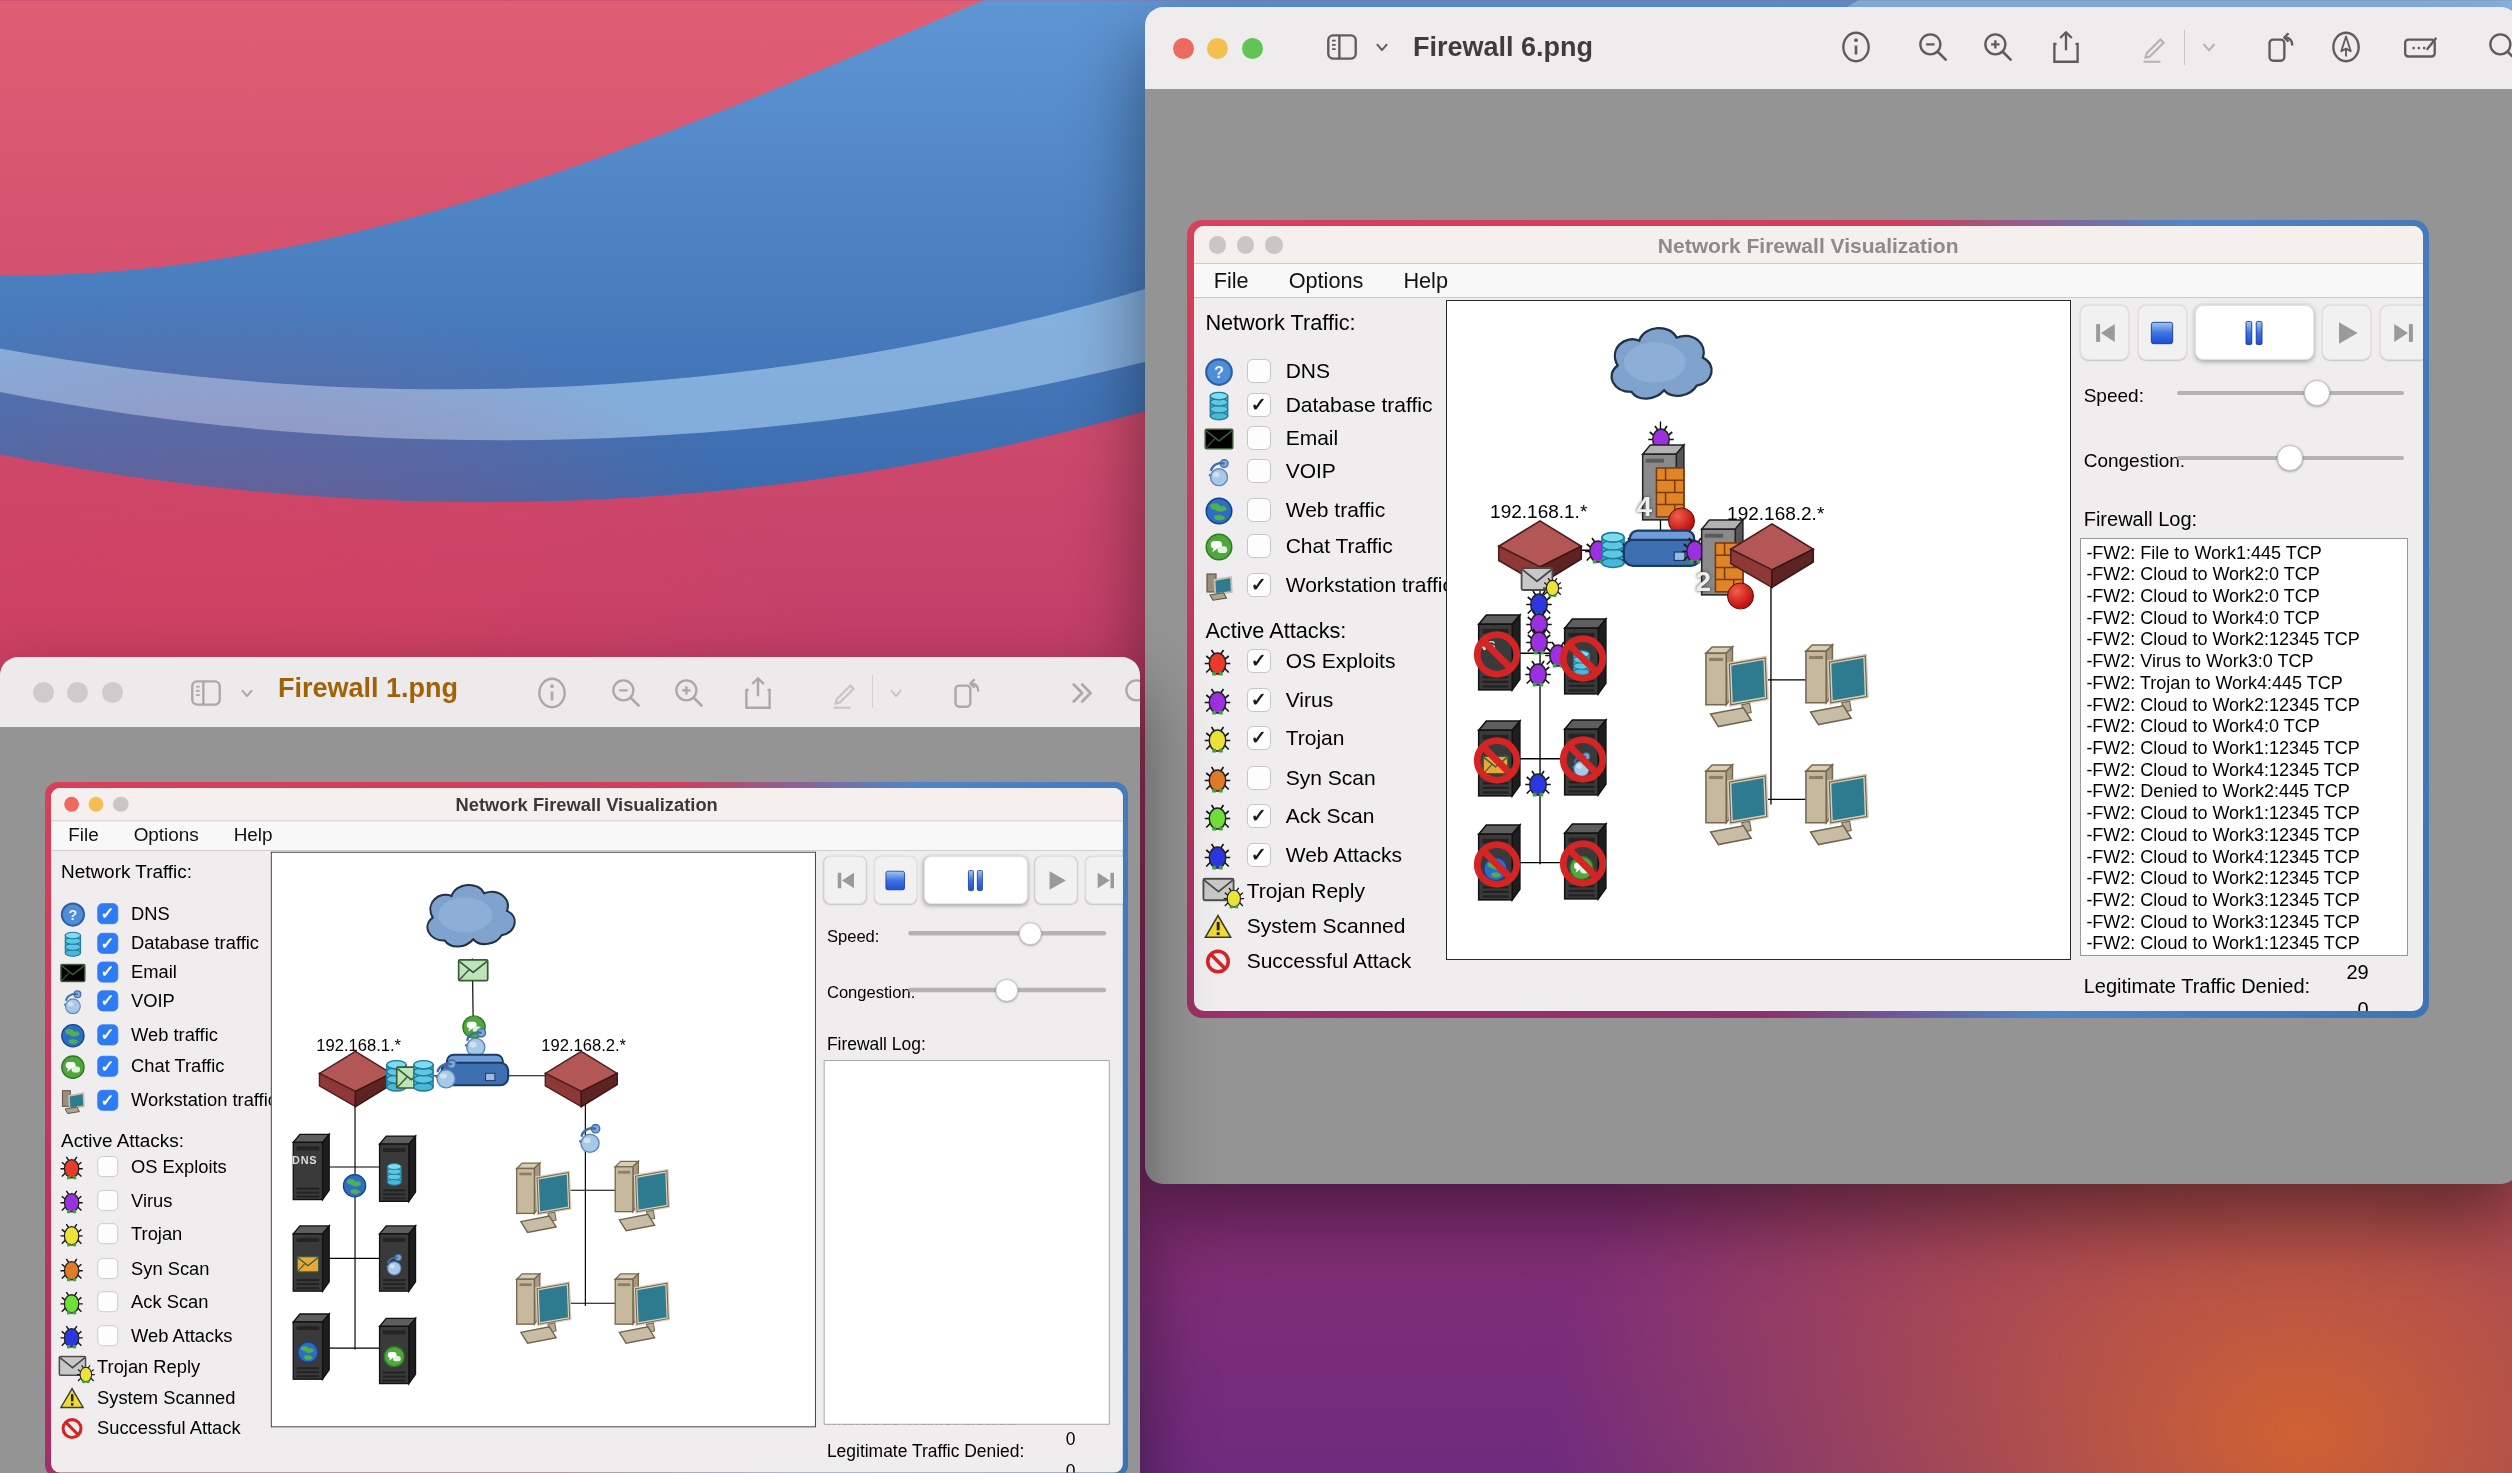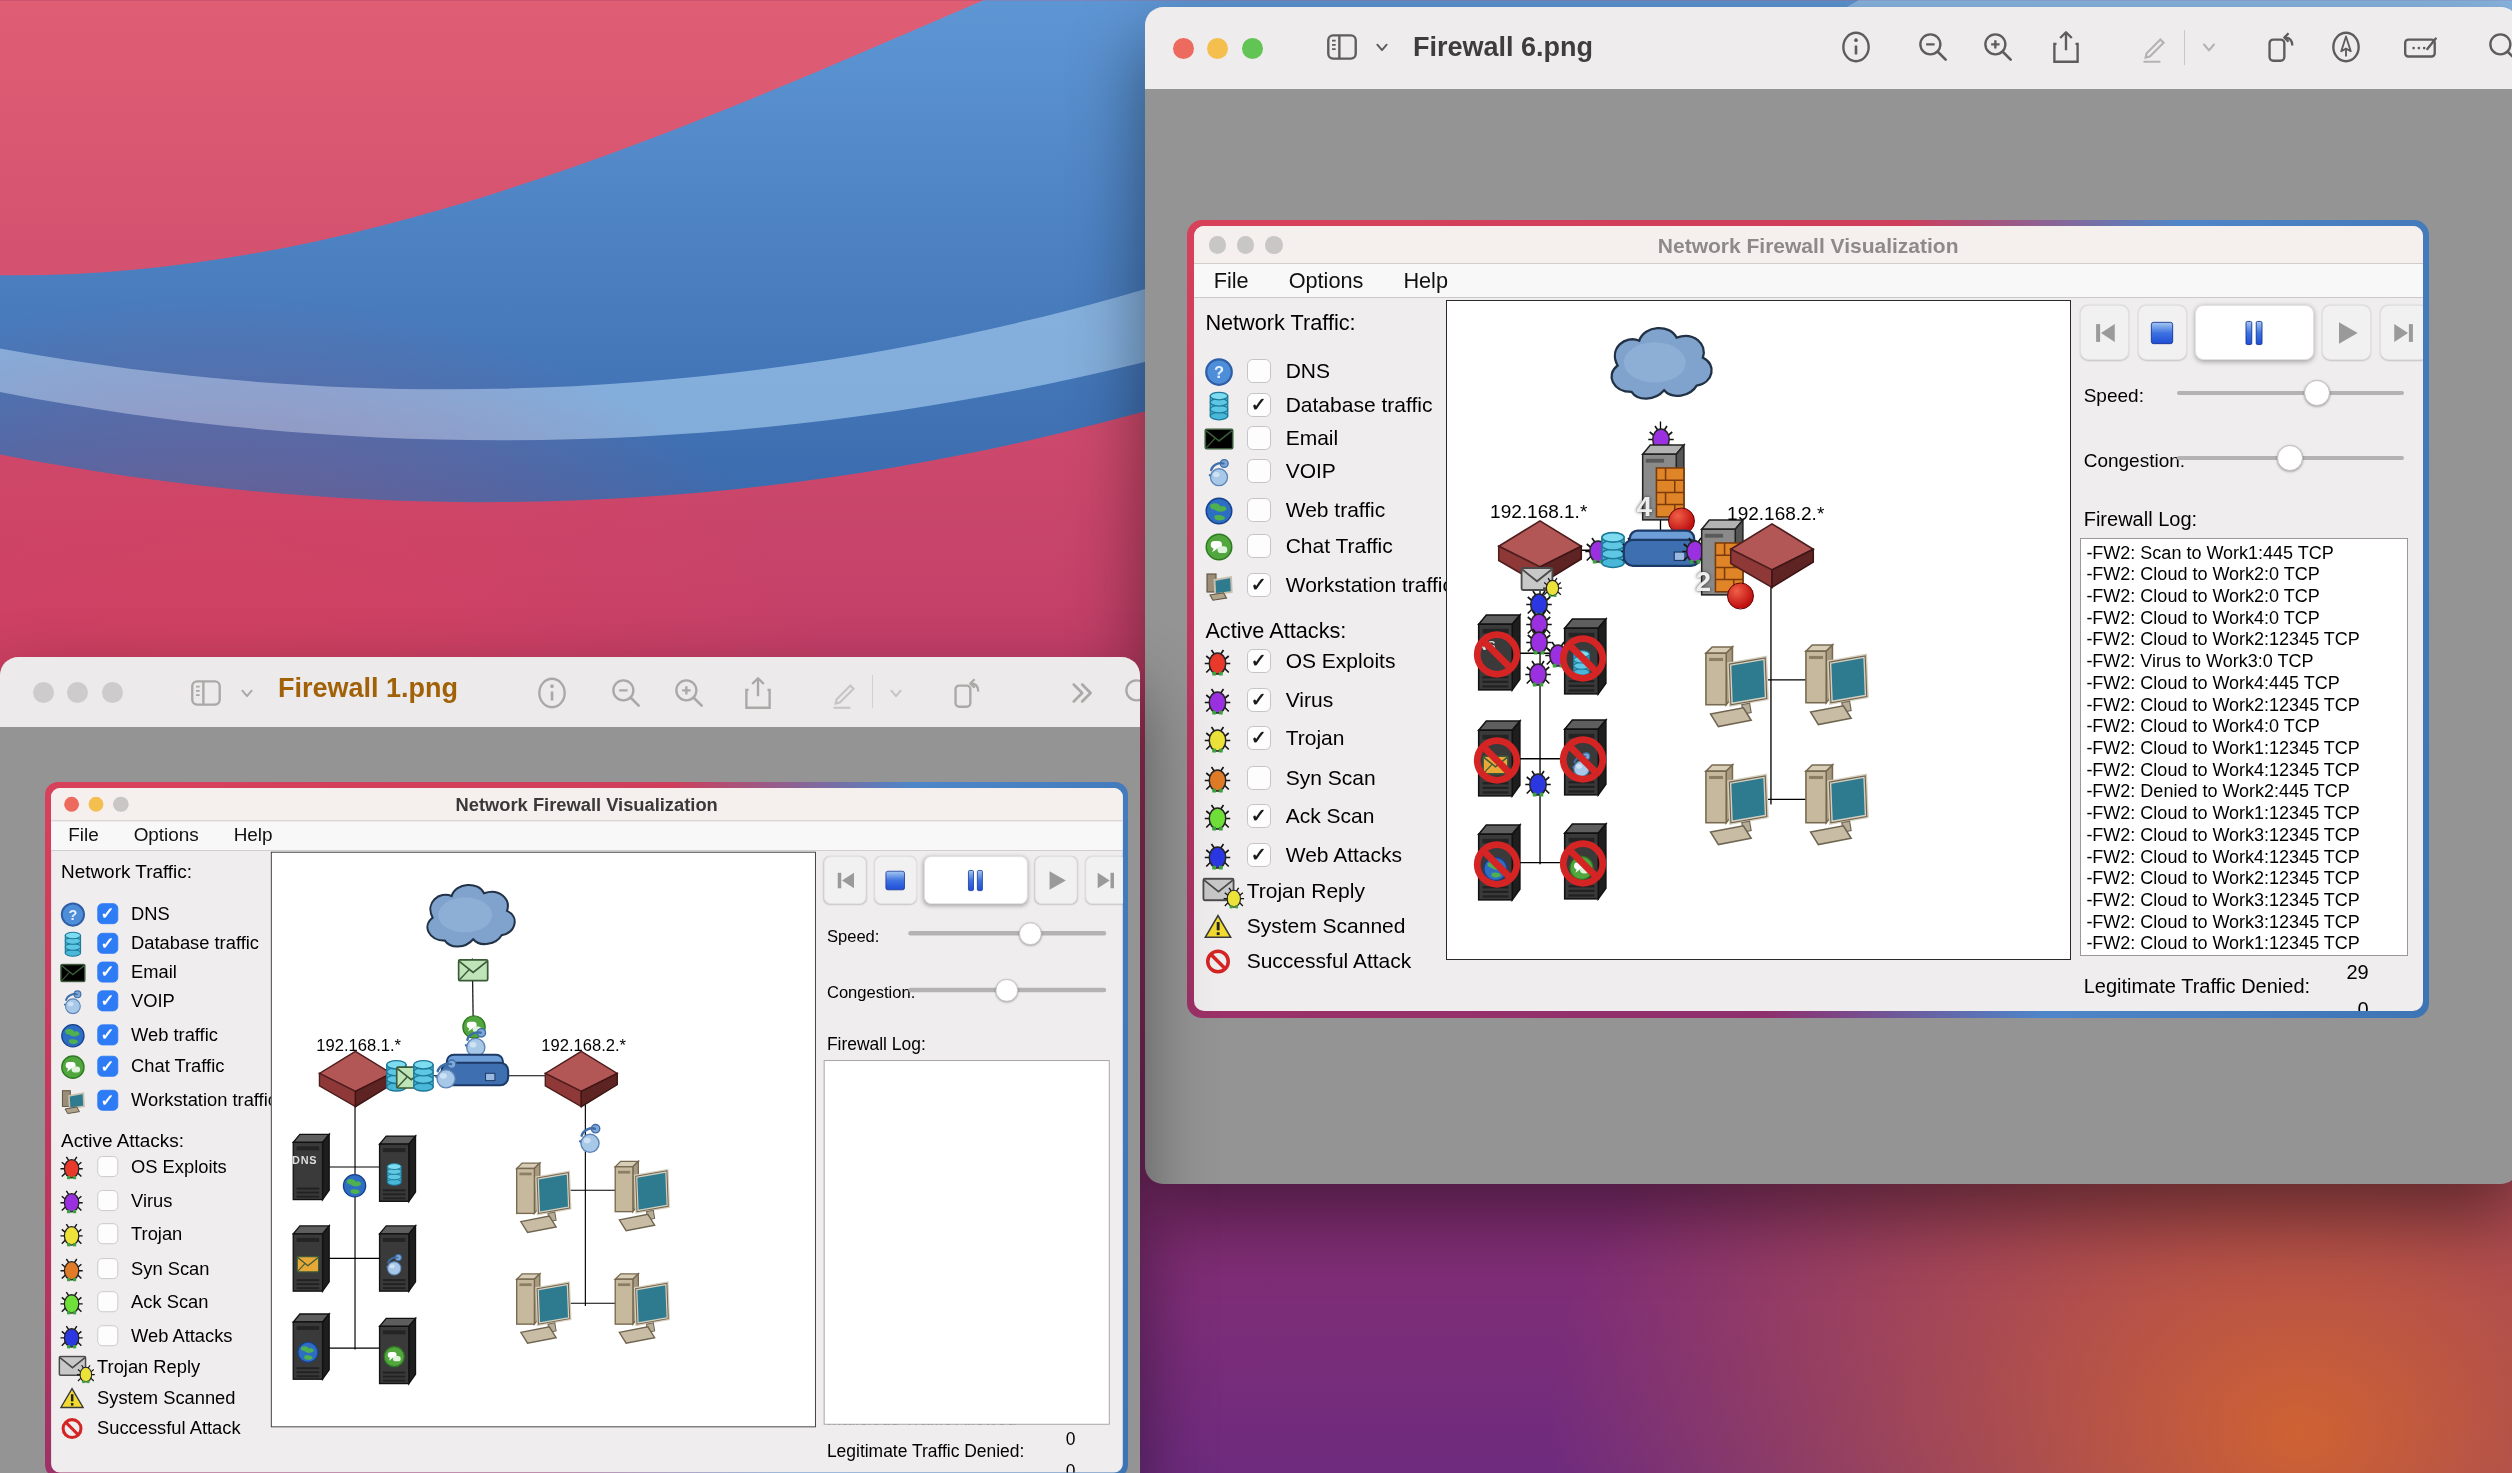--- a/index.html
+++ b/index.html
@@ -749,27 +749,27 @@
                 <div class="track"></div>
                 <div class="knob" style="left:62%;"></div>
               </div>
               <div class="slab" style="top:152px;">Congestion:</div>
               <div class="slider" style="top:147px;">
                 <div class="track"></div>
                 <div class="knob" style="left:50%;"></div>
               </div>
               <div class="loglab">Firewall Log:</div>
               <div class="logbox">
-                <div class="logline">-FW2: Scan to Work1:445 TCP</div>
+                <div class="logline">-FW2: File to Work1:445 TCP</div>
                 <div class="logline">-FW2: Cloud to Work2:0 TCP</div>
                 <div class="logline">-FW2: Cloud to Work2:0 TCP</div>
                 <div class="logline">-FW2: Cloud to Work4:0 TCP</div>
                 <div class="logline">-FW2: Cloud to Work2:12345 TCP</div>
                 <div class="logline">-FW2: Virus to Work3:0 TCP</div>
-                <div class="logline">-FW2: Cloud to Work4:445 TCP</div>
+                <div class="logline">-FW2: Trojan to Work4:445 TCP</div>
                 <div class="logline">-FW2: Cloud to Work2:12345 TCP</div>
                 <div class="logline">-FW2: Cloud to Work4:0 TCP</div>
                 <div class="logline">-FW2: Cloud to Work1:12345 TCP</div>
                 <div class="logline">-FW2: Cloud to Work4:12345 TCP</div>
                 <div class="logline">-FW2: Denied to Work2:445 TCP</div>
                 <div class="logline">-FW2: Cloud to Work1:12345 TCP</div>
                 <div class="logline">-FW2: Cloud to Work3:12345 TCP</div>
                 <div class="logline">-FW2: Cloud to Work4:12345 TCP</div>
                 <div class="logline">-FW2: Cloud to Work2:12345 TCP</div>
                 <div class="logline">-FW2: Cloud to Work3:12345 TCP</div>

